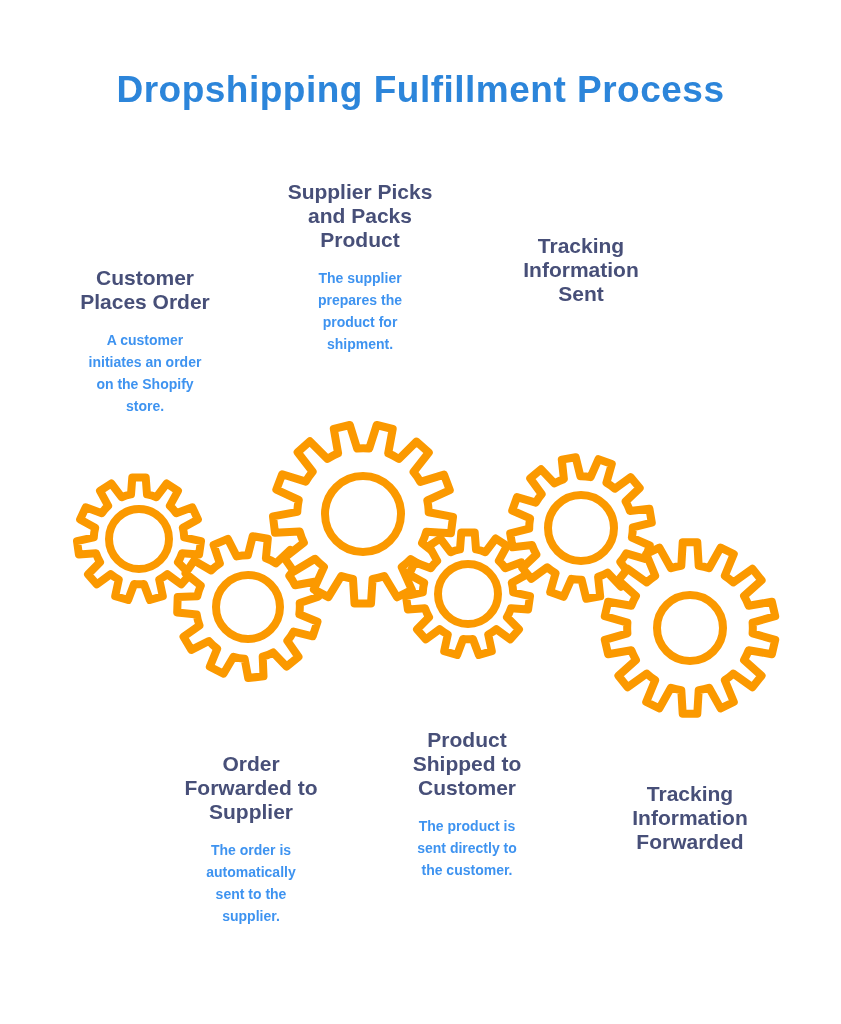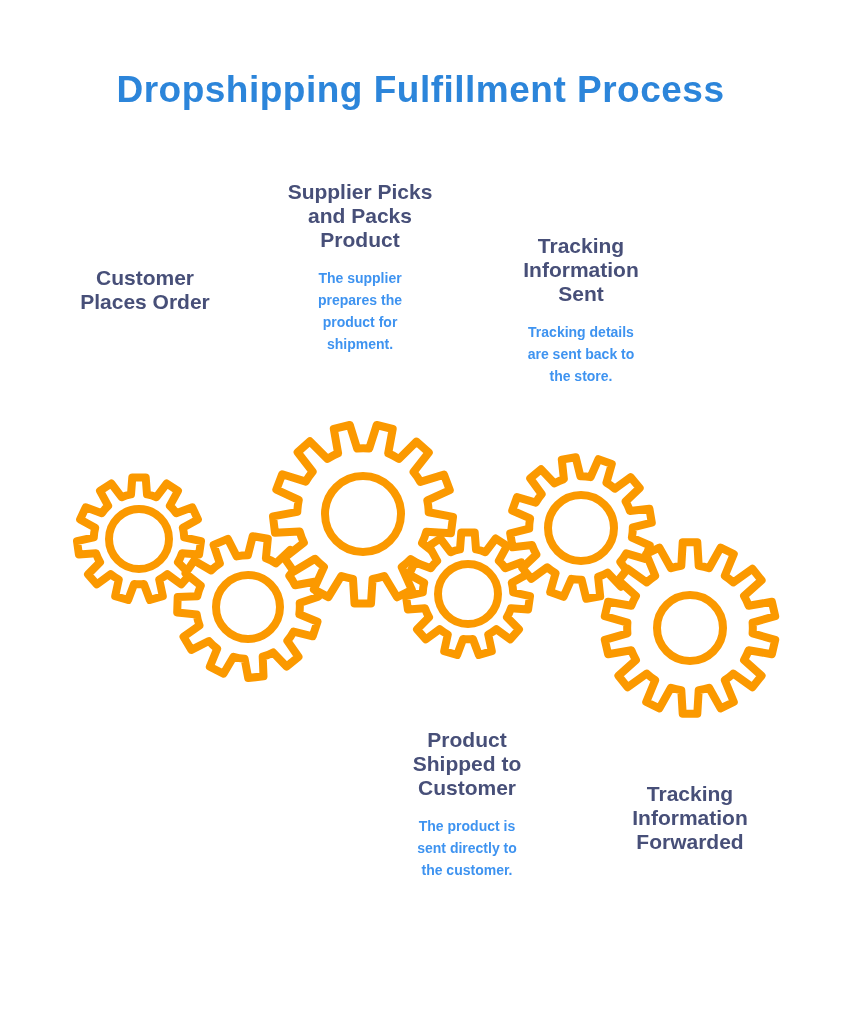--- a/index.html
+++ b/index.html
@@ -76,42 +76,50 @@
       <path d="M247.9,555.2 L252.7,536.2 L267.8,538.8 L265.9,558.3 A51.8 51.8 0 0 1 275.9,563.3 L290.2,549.9 L301.5,560.4 L289.3,575.7 A51.8 51.8 0 0 1 295.1,585.3 L314.4,581.8 L318.3,596.7 L299.7,603.0 A51.8 51.8 0 0 1 299.3,614.2 L317.5,621.7 L312.7,636.3 L293.6,631.6 A51.8 51.8 0 0 1 287.3,640.8 L298.5,656.9 L286.5,666.6 L273.1,652.4 A51.8 51.8 0 0 1 262.7,656.7 L263.5,676.3 L248.2,678.0 L244.6,658.7 A51.8 51.8 0 0 1 233.5,656.8 L223.5,673.7 L209.8,666.8 L217.2,648.7 A51.8 51.8 0 0 1 208.9,641.0 L191.4,649.9 L183.5,636.7 L199.5,625.4 A51.8 51.8 0 0 1 196.7,614.5 L177.2,612.4 L177.7,597.1 L197.3,596.3 A51.8 51.8 0 0 1 200.8,585.6 L185.5,573.3 L194.2,560.6 L211.2,570.5 A51.8 51.8 0 0 1 219.9,563.5 L213.6,544.9 L227.8,538.9 L236.7,556.4 A51.8 51.8 0 0 1 247.9,555.2 Z M280.0,607.0 A32 32 0 1 0 216.0,607.0 A32 32 0 1 0 280.0,607.0 Z" fill="#ffffff" fill-rule="evenodd" stroke="#fb9900" stroke-width="8" stroke-linejoin="round"></path>
       <path d="M369.2,448.6 L376.7,425.0 L392.7,429.0 L388.2,453.3 A65.7 65.7 0 0 1 398.9,459.0 L416.4,441.6 L428.8,452.6 L413.5,472.0 A65.7 65.7 0 0 1 420.4,481.9 L444.0,474.7 L449.8,490.2 L427.3,500.3 A65.7 65.7 0 0 1 428.7,512.3 L453.0,516.9 L450.9,533.2 L426.3,531.7 A65.7 65.7 0 0 1 422.0,543.0 L441.3,558.3 L431.9,571.9 L410.8,559.1 A65.7 65.7 0 0 1 401.7,567.1 L411.8,589.7 L397.1,597.3 L384.3,576.1 A65.7 65.7 0 0 1 372.6,579.0 L371.0,603.6 L354.5,603.6 L353.0,578.9 A65.7 65.7 0 0 1 341.3,576.0 L328.4,597.1 L313.8,589.4 L324.0,566.9 A65.7 65.7 0 0 1 315.0,558.8 L293.8,571.5 L284.4,557.9 L303.9,542.7 A65.7 65.7 0 0 1 299.6,531.4 L275.0,532.8 L273.0,516.4 L297.3,511.9 A65.7 65.7 0 0 1 298.8,500.0 L276.3,489.7 L282.2,474.3 L305.8,481.6 A65.7 65.7 0 0 1 312.7,471.7 L297.6,452.2 L309.9,441.3 L327.4,458.8 A65.7 65.7 0 0 1 338.1,453.2 L333.8,428.9 L349.8,425.0 L357.2,448.6 A65.7 65.7 0 0 1 369.2,448.6 Z M401.0,514.0 A38 38 0 1 0 325.0,514.0 A38 38 0 1 0 401.0,514.0 Z" fill="#ffffff" fill-rule="evenodd" stroke="#fb9900" stroke-width="8" stroke-linejoin="round"></path>
       <path d="M460.0,549.4 L461.3,532.4 L474.7,532.4 L476.0,549.4 A45.3 45.3 0 0 1 485.4,552.2 L495.7,538.5 L507.0,545.8 L498.8,560.8 A45.3 45.3 0 0 1 505.2,568.2 L521.3,562.3 L526.9,574.5 L511.8,582.7 A45.3 45.3 0 0 1 513.2,592.4 L530.0,596.1 L528.1,609.4 L511.0,608.2 A45.3 45.3 0 0 1 506.9,617.2 L519.0,629.3 L510.2,639.4 L496.4,629.2 A45.3 45.3 0 0 1 488.2,634.5 L491.8,651.2 L478.9,655.0 L472.9,639.0 A45.3 45.3 0 0 1 463.1,639.0 L457.1,655.0 L444.2,651.2 L447.8,634.5 A45.3 45.3 0 0 1 439.6,629.2 L425.8,639.4 L417.0,629.3 L429.1,617.2 A45.3 45.3 0 0 1 425.0,608.2 L407.9,609.4 L406.0,596.1 L422.8,592.4 A45.3 45.3 0 0 1 424.2,582.7 L409.1,574.5 L414.7,562.3 L430.8,568.2 A45.3 45.3 0 0 1 437.2,560.8 L429.0,545.8 L440.3,538.5 L450.6,552.2 A45.3 45.3 0 0 1 460.0,549.4 Z M498.0,594.0 A30 30 0 1 0 438.0,594.0 A30 30 0 1 0 498.0,594.0 Z" fill="#ffffff" fill-rule="evenodd" stroke="#fb9900" stroke-width="8" stroke-linejoin="round"></path>
       <path d="M563.9,479.1 L561.8,459.6 L575.7,457.2 L580.4,476.2 A51.8 51.8 0 0 1 590.6,477.1 L598.5,459.2 L611.8,464.0 L606.4,482.8 A51.8 51.8 0 0 1 614.8,488.7 L630.6,477.2 L639.7,488.0 L625.6,501.5 A51.8 51.8 0 0 1 629.9,510.9 L649.4,508.8 L651.8,522.7 L632.8,527.4 A51.8 51.8 0 0 1 631.9,537.6 L649.8,545.5 L645.0,558.8 L626.2,553.4 A51.8 51.8 0 0 1 620.3,561.8 L631.8,577.6 L621.0,586.7 L607.5,572.6 A51.8 51.8 0 0 1 598.1,576.9 L600.2,596.4 L586.3,598.8 L581.6,579.8 A51.8 51.8 0 0 1 571.4,578.9 L563.5,596.8 L550.2,592.0 L555.6,573.2 A51.8 51.8 0 0 1 547.2,567.3 L531.4,578.8 L522.3,568.0 L536.4,554.5 A51.8 51.8 0 0 1 532.1,545.1 L512.6,547.2 L510.2,533.3 L529.2,528.6 A51.8 51.8 0 0 1 530.1,518.4 L512.2,510.5 L517.0,497.2 L535.8,502.6 A51.8 51.8 0 0 1 541.7,494.2 L530.2,478.4 L541.0,469.3 L554.5,483.4 A51.8 51.8 0 0 1 563.9,479.1 Z M614.0,528.0 A33 33 0 1 0 548.0,528.0 A33 33 0 1 0 614.0,528.0 Z" fill="#ffffff" fill-rule="evenodd" stroke="#fb9900" stroke-width="8" stroke-linejoin="round"></path>
       <path d="M681.3,565.8 L682.7,542.3 L697.3,542.3 L698.7,565.8 A62.8 62.8 0 0 1 709.1,568.2 L720.6,547.6 L733.8,554.0 L724.8,575.8 A62.8 62.8 0 0 1 733.2,582.4 L752.4,568.8 L761.6,580.3 L744.0,596.0 A62.8 62.8 0 0 1 748.7,605.7 L771.9,601.8 L775.2,616.1 L752.6,622.7 A62.8 62.8 0 0 1 752.6,633.3 L775.2,639.9 L771.9,654.2 L748.7,650.3 A62.8 62.8 0 0 1 744.0,660.0 L761.6,675.7 L752.4,687.2 L733.2,673.6 A62.8 62.8 0 0 1 724.8,680.2 L733.8,702.0 L720.6,708.4 L709.1,687.8 A62.8 62.8 0 0 1 698.7,690.2 L697.3,713.7 L682.7,713.7 L681.3,690.2 A62.8 62.8 0 0 1 670.9,687.8 L659.4,708.4 L646.2,702.0 L655.2,680.2 A62.8 62.8 0 0 1 646.8,673.6 L627.6,687.2 L618.4,675.7 L636.0,660.0 A62.8 62.8 0 0 1 631.3,650.3 L608.1,654.2 L604.8,639.9 L627.4,633.3 A62.8 62.8 0 0 1 627.4,622.7 L604.8,616.1 L608.1,601.8 L631.3,605.7 A62.8 62.8 0 0 1 636.0,596.0 L618.4,580.3 L627.6,568.8 L646.8,582.4 A62.8 62.8 0 0 1 655.2,575.8 L646.2,554.0 L659.4,547.6 L670.9,568.2 A62.8 62.8 0 0 1 681.3,565.8 Z M723.0,628.0 A33 33 0 1 0 657.0,628.0 A33 33 0 1 0 723.0,628.0 Z" fill="#ffffff" fill-rule="evenodd" stroke="#fb9900" stroke-width="8" stroke-linejoin="round"></path>
     </svg>
 
   <div class="step step-1">
     <h2 class="step-title">Customer
 Places Order</h2>
+    <p class="step-desc">A customer
+initiates an order
+on the Shopify
+store.</p>
   </div>
 
   <div class="step step-2">
     <h2 class="step-title">Supplier Picks
 and Packs
 Product</h2>
     <p class="step-desc">The supplier
 prepares the
 product for
 shipment.</p>
   </div>
 
   <div class="step step-3">
     <h2 class="step-title">Tracking
 Information
 Sent</h2>
-    <p class="step-desc">Tracking details
-are sent back to
-the store.</p>
   </div>
 
   <div class="step step-4">
+    <h2 class="step-title">Order
+Forwarded to
+Supplier</h2>
+    <p class="step-desc">The order is
+automatically
+sent to the
+supplier.</p>
   </div>
 
   <div class="step step-5">
     <h2 class="step-title">Product
 Shipped to
 Customer</h2>
     <p class="step-desc">The product is
 sent directly to
 the customer.</p>
   </div>

